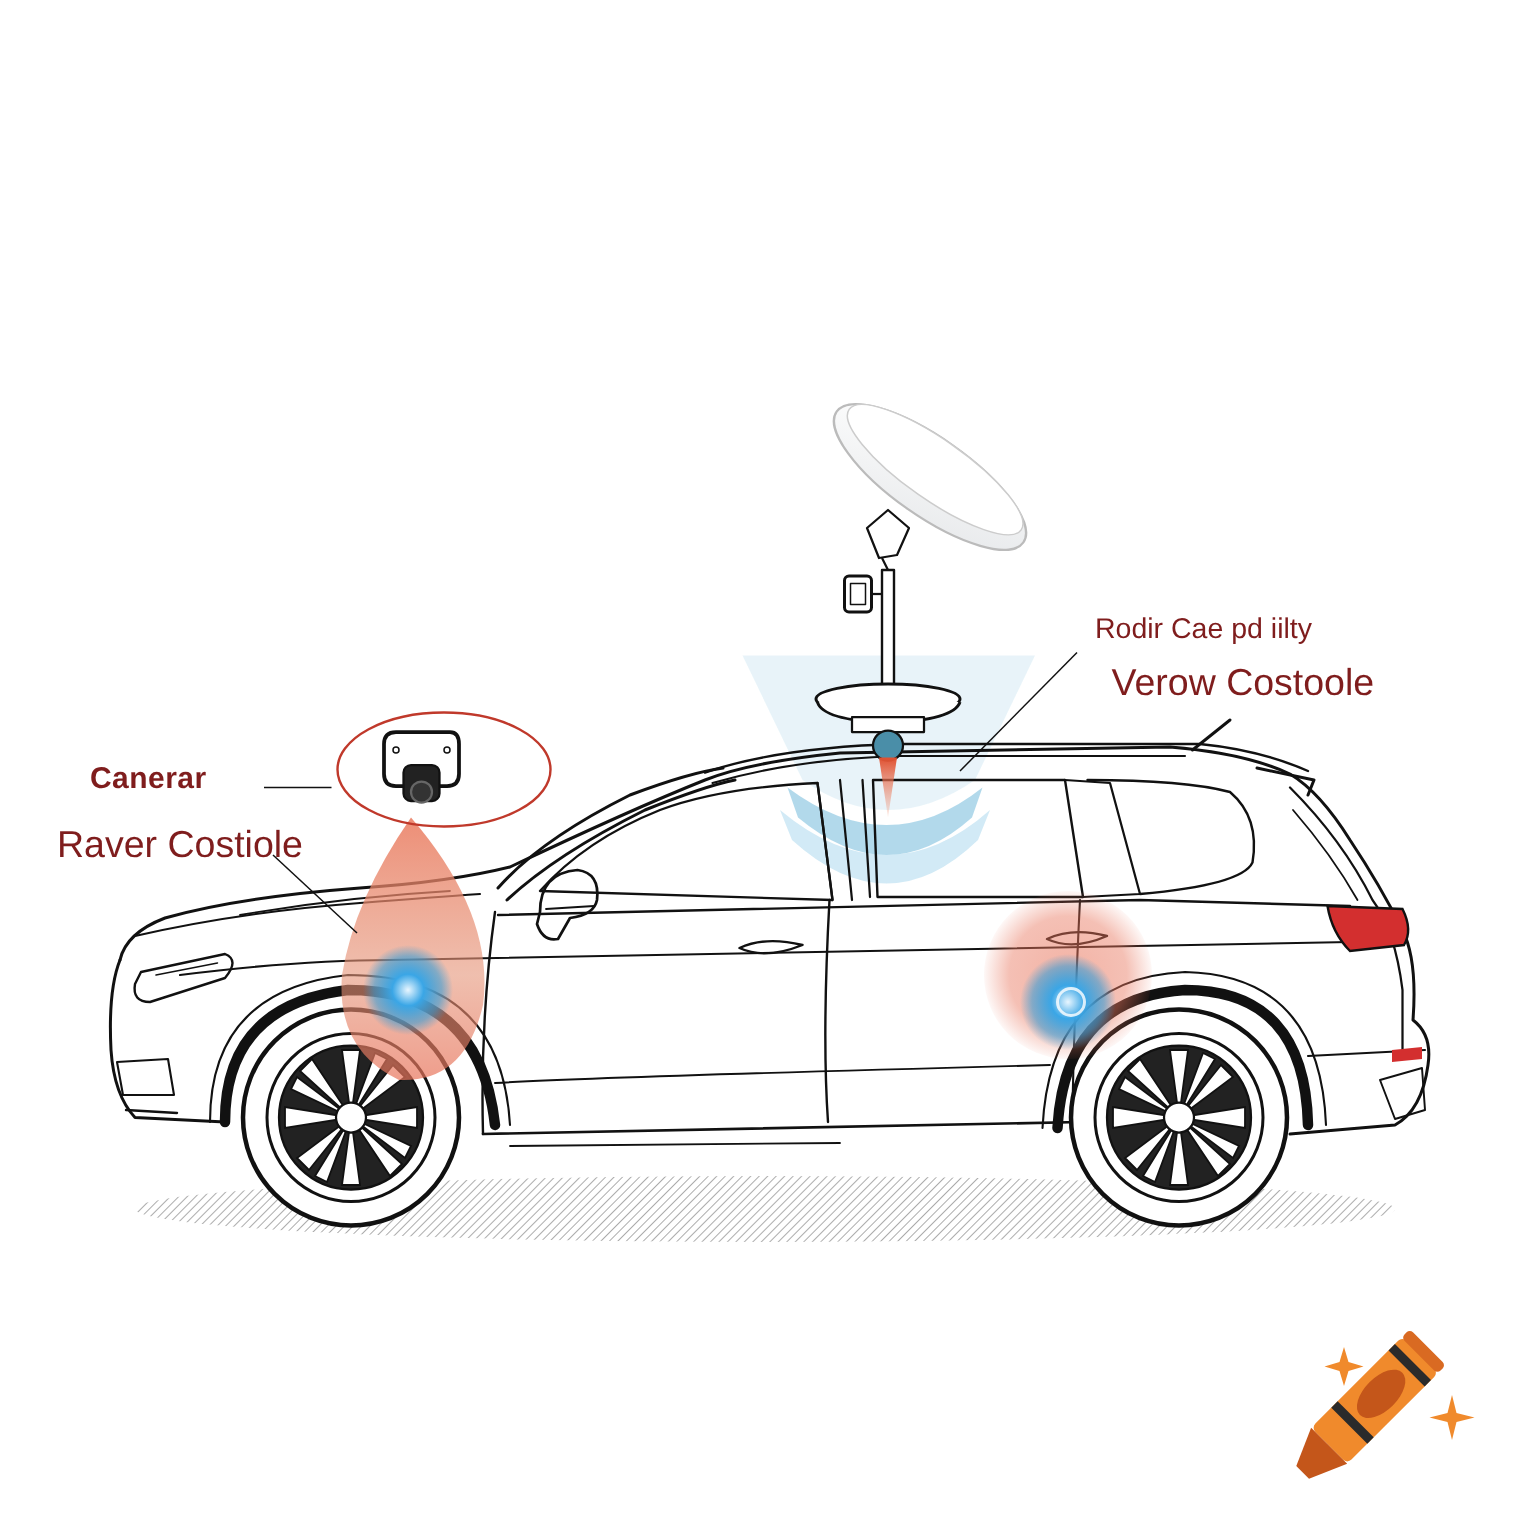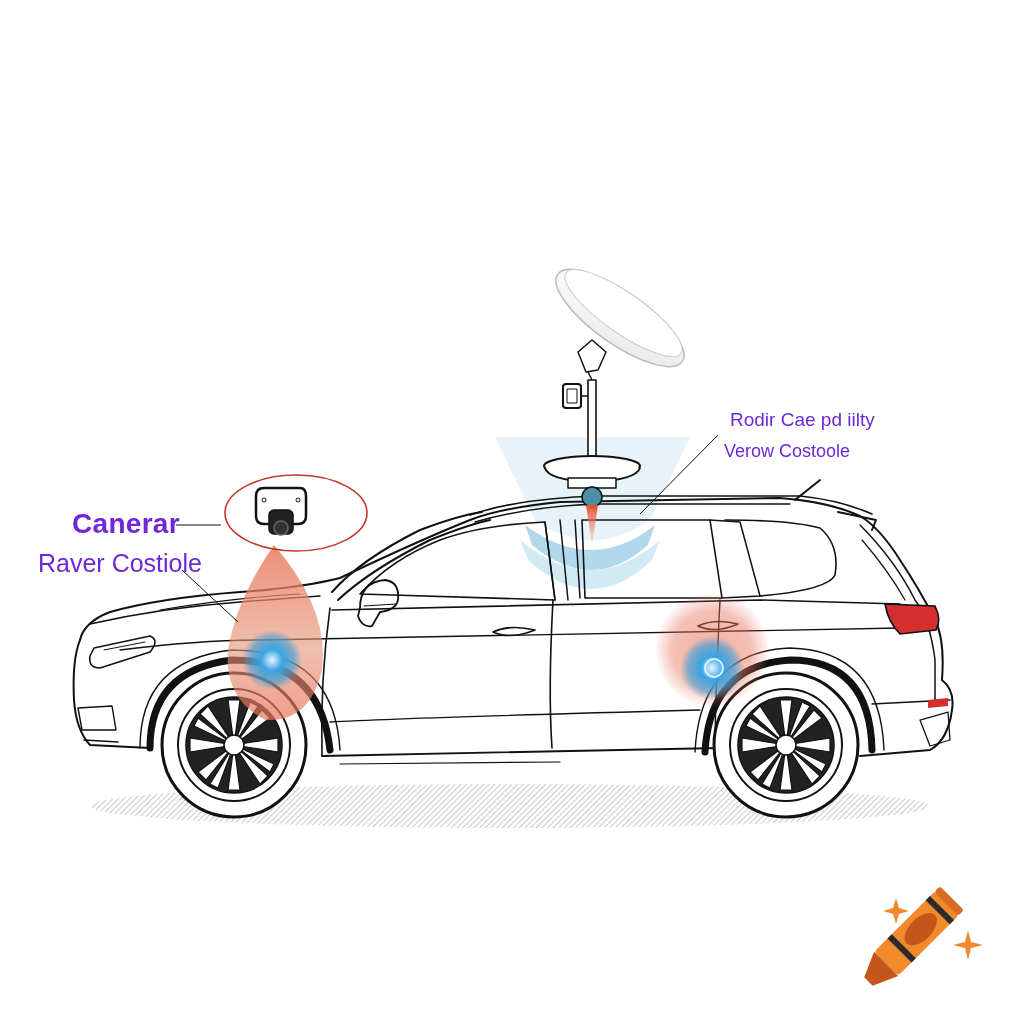--- a/index.html
+++ b/index.html
@@ -1,22 +1,22 @@
 <!DOCTYPE html>
 <html><head>
 <meta charset="utf-8">
 <style>
   html, body { margin:0; padding:0; background:#ffffff; }
   body { width:1024px; height:1024px; position:relative; overflow:hidden; font-family:"Liberation Sans", sans-serif; }
   .stage { position:absolute; left:0; top:0; width:1024px; height:1024px; }
-  .label { position:absolute; color:#6d28d9; white-space:nowrap; }
-  .label-camera { left:72px; top:508px; font-size:28px; font-weight:bold; letter-spacing:0.3px; }
+  .label { position:absolute; color:#7f1d1d; white-space:nowrap; }
+  .label-camera { left:60px; top:508px; font-size:20px; font-weight:bold; letter-spacing:0.3px; }
   .label-console-left { left:38px; top:549px; font-size:25px; }
   .label-radar-1 { left:730px; top:409px; font-size:19px; }
-  .label-radar-2 { left:724px; top:441px; font-size:18px; }
+  .label-radar-2 { left:741px; top:441px; font-size:25px; }
   svg { position:absolute; left:0; top:0; }
 </style>
 </head>
 <body>
 
 <div class="stage">
 
 <svg width="1024" height="1024" viewBox="0 0 1024 1024">
   <defs>
     <radialGradient id="gBlue" cx="50%" cy="50%" r="50%">

